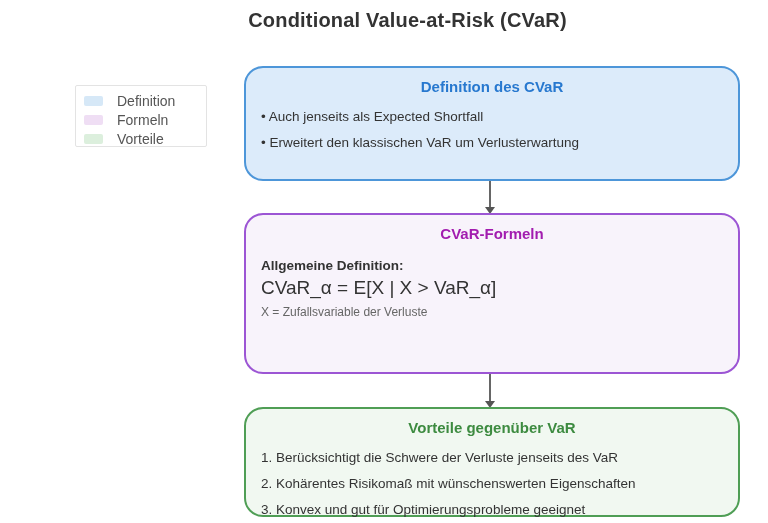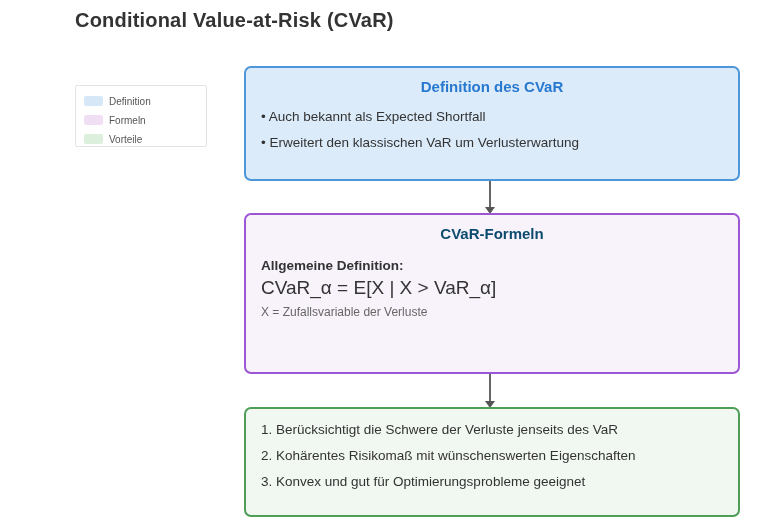--- a/index.html
+++ b/index.html
@@ -15,20 +15,21 @@
     background: #ffffff;
     overflow: hidden;
   }
 
   
   .page-title {
     position: absolute;
     left: 75px;
     width: 665px;
     top: 9px;
+    text-align: center;
     font-size: 20px;
     font-weight: 700;
     color: #333333;
     letter-spacing: 0.2px;
   }
 
   
   .legend {
     position: absolute;
     left: 75px;
@@ -50,31 +51,31 @@
   .legend-swatch {
     width: 19px;
     height: 10px;
     border-radius: 2px;
     flex: 0 0 auto;
   }
   .sw-definition { background: #d6e8f7; }
   .sw-formeln    { background: #efdef4; }
   .sw-vorteile   { background: #dcefdd; }
   .legend-label {
-    margin-left: 6px;
-    font-size: 10px;
+    margin-left: 14px;
+    font-size: 14px;
     color: #555555;
   }
 
   
   .node {
     position: absolute;
     left: 244px;
     width: 496px;
-    border-radius: 7px;
+    border-radius: 19px;
     box-sizing: border-box;
     border: 2px solid;
     padding: 8px 15px;
   }
   .node-definition {
     top: 66px;
     height: 115px;
     background: #dcebfa;
     border-color: #4d96d9;
   }
@@ -90,21 +91,21 @@
     background: #f1f8f1;
     border-color: #4f9e55;
   }
   .node-title {
     text-align: center;
     font-size: 15px;
     font-weight: 700;
     margin: 2px 0 9px 0;
   }
   .node-definition .node-title { color: #2778cf; }
-  .node-formeln    .node-title { color: #0c4a6e; }
+  .node-formeln    .node-title { color: #a21caf; }
   .node-vorteile   .node-title { color: #3d8b40; }
 
   .node-line {
     font-size: 13.5px;
     color: #333333;
     line-height: 26px;
     white-space: nowrap;
   }
   .section-heading {
     font-size: 13.5px;
@@ -164,34 +165,35 @@
       <span class="legend-label">Formeln</span>
     </div>
     <div class="legend-row">
       <span class="legend-swatch sw-vorteile"></span>
       <span class="legend-label">Vorteile</span>
     </div>
   </div>
 
   <div class="node node-definition">
     <div class="node-title">Definition des CVaR</div>
-    <div class="node-line">• Auch bekannt als Expected Shortfall</div>
+    <div class="node-line">• Auch jenseits als Expected Shortfall</div>
     <div class="node-line">• Erweitert den klassischen VaR um Verlusterwartung</div>
   </div>
 
   <div class="flow-arrow arrow-1"></div>
 
   <div class="node node-formeln">
     <div class="node-title">CVaR-Formeln</div>
     <div class="section-heading">Allgemeine Definition:</div>
     <div class="formula">CVaR_α = E[X | X &gt; VaR_α]</div>
     <div class="note">X = Zufallsvariable der Verluste</div>
   </div>
 
   <div class="flow-arrow arrow-2"></div>
 
   <div class="node node-vorteile">
+    <div class="node-title">Vorteile gegenüber VaR</div>
     <div class="node-line">1. Berücksichtigt die Schwere der Verluste jenseits des VaR</div>
     <div class="node-line">2. Kohärentes Risikomaß mit wünschenswerten Eigenschaften</div>
     <div class="node-line">3. Konvex und gut für Optimierungsprobleme geeignet</div>
   </div>
 
 </div>
 
 </body></html>

